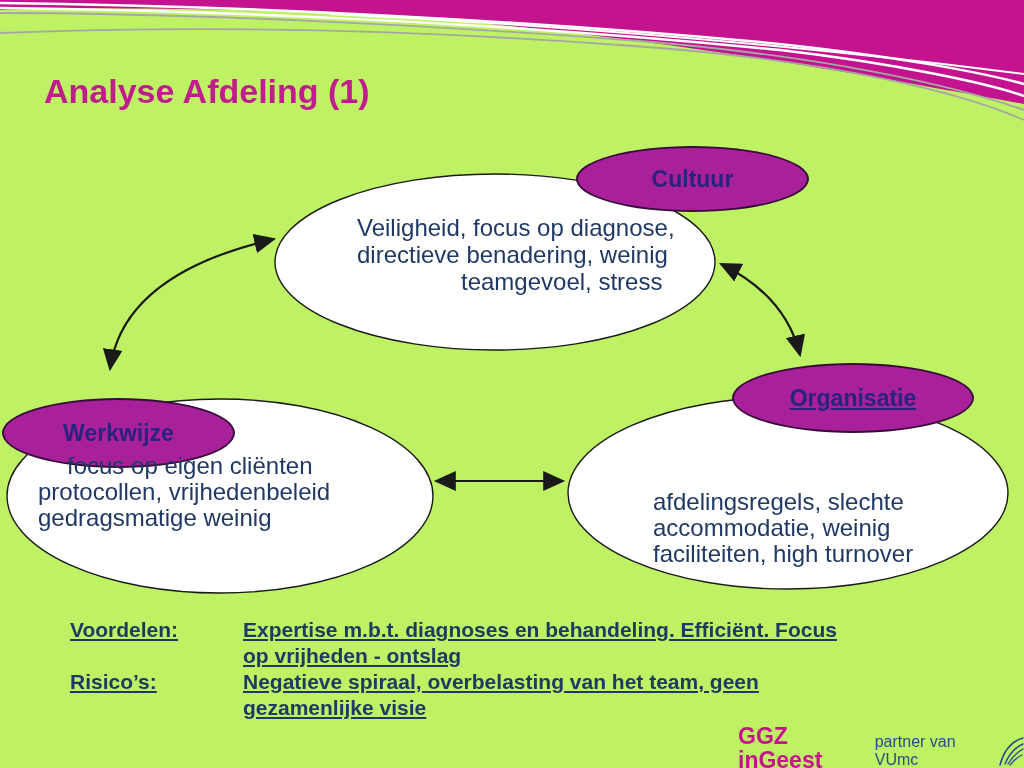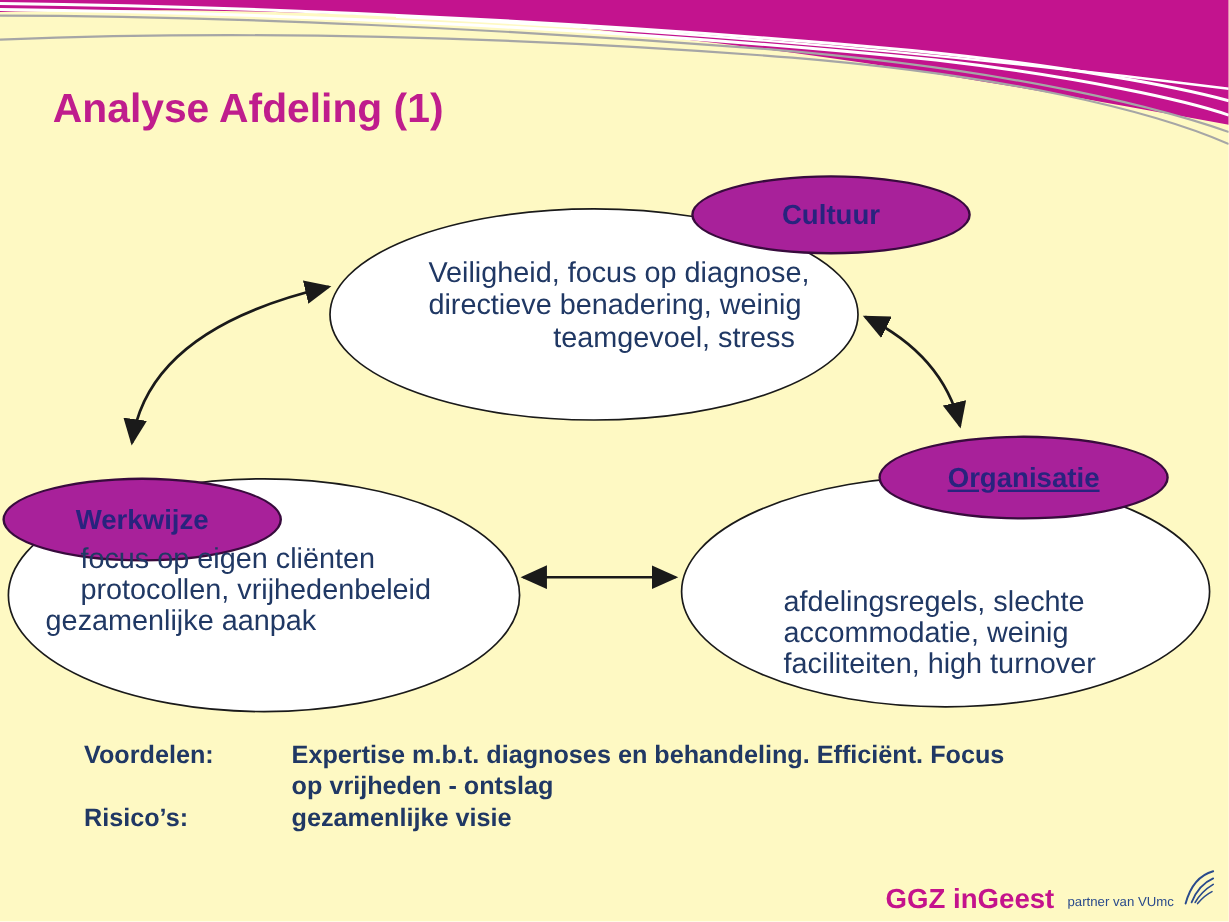--- a/index.html
+++ b/index.html
@@ -1,19 +1,19 @@
 <!DOCTYPE html>
 <html><head>
 <meta charset="utf-8">
 <style>
   html,body{margin:0;padding:0;background:#fff;}
   .slide{
     position:relative;
     width:1024px;height:768px;
-    background:#fef9c3;
+    background:#bef264;
     overflow:hidden;
     font-family:"Liberation Sans", sans-serif;
   }
   
   .header-svg{position:absolute;left:0;top:0;z-index:1;}
   
   .slide-title{
     position:absolute;left:44px;top:72px;z-index:2;
     font-size:34px;font-weight:bold;color:#bf1d8d;letter-spacing:0;
   }
@@ -34,37 +34,37 @@
   #label-organisatie{left:732px;top:363px;width:242px;height:70px;text-decoration:underline;}
   
   .node-text{
     position:absolute;z-index:5;
     color:#203864;font-size:24px;line-height:27px;white-space:nowrap;
   }
   #text-cultuur{left:341px;top:214px;margin-left:16px;}
   #text-cultuur .line:nth-child(3){margin-left:104px;}
   #text-werkwijze{left:38px;top:453px;line-height:26px;}
   #text-werkwijze .line:nth-child(1){margin-left:29px;}
-  #text-werkwijze .line:nth-child(2){margin-left:29px;}
+  #text-werkwijze .line:nth-child(2){}
   #text-organisatie{left:653px;top:453px;line-height:26px;margin-top:36px;}
   
   .notes{
     position:absolute;left:70px;top:617px;z-index:2;
     color:#203864;font-size:21px;font-weight:bold;line-height:26px;
   }
-  .note-row{display:flex;}
+  .note-row{display:flex;text-decoration:underline;}
   .note-term{width:173px;flex:none;}
   .note-desc{width:720px;}
   
   .footer{
     position:absolute;left:738px;top:724px;z-index:2;
     display:flex;align-items:flex-end;
   }
   .logo-brand{font-size:23px;font-weight:bold;color:#c4138c;line-height:24px;}
-  .logo-tagline{font-size:11px;color:#2a4b8c;margin-left:11px;margin-bottom:3px;}
+  .logo-tagline{font-size:16px;color:#2a4b8c;margin-left:11px;margin-bottom:3px;}
   .logo-icon{margin-left:6px;margin-bottom:0px;}
 </style>
 </head>
 <body>
 
 <div class="slide">
 
   <svg class="header-svg" width="1024" height="170" viewBox="0 0 1024 170">
     <path d="M0,0 H1024 V104 C880,78 700,44 470,22 C300,8 120,7 0,10 Z" fill="#c3138e"></path>
     <path d="M0,3 C250,6 520,20 760,42 C890,55 980,72 1024,84" fill="none" stroke="#ffffff" stroke-width="2.5"></path>
@@ -101,39 +101,40 @@
   </div>
 
   <div class="node-text" id="text-cultuur">
     <div class="line">Veiligheid, focus op diagnose,</div>
     <div class="line">directieve benadering, weinig</div>
     <div class="line">teamgevoel, stress</div>
   </div>
   <div class="node-text" id="text-werkwijze">
     <div class="line">focus op eigen cliënten</div>
     <div class="line">protocollen, vrijhedenbeleid</div>
-    <div class="line">gezamenlijke aanpak</div>
+    <div class="line">gedragsmatige weinig</div>
   </div>
   <div class="node-text" id="text-organisatie">
     <div class="line">afdelingsregels, slechte</div>
     <div class="line">accommodatie, weinig</div>
     <div class="line">faciliteiten, high turnover</div>
   </div>
 
   <div class="notes">
     <div class="note-row">
       <div class="note-term">Voordelen:</div>
       <div class="note-desc">
         <div>Expertise m.b.t. diagnoses en behandeling. Efficiënt. Focus</div>
         <div>op vrijheden - ontslag</div>
       </div>
     </div>
     <div class="note-row">
       <div class="note-term">Risico’s:</div>
       <div class="note-desc">
+        <div>Negatieve spiraal, overbelasting van het team, geen</div>
         <div>gezamenlijke visie</div>
       </div>
     </div>
   </div>
 
   <div class="footer">
     <span class="logo-brand">GGZ inGeest</span>
     <span class="logo-tagline">partner van VUmc</span>
     <span class="logo-icon">
       <svg width="28" height="32" viewBox="0 0 28 32">

